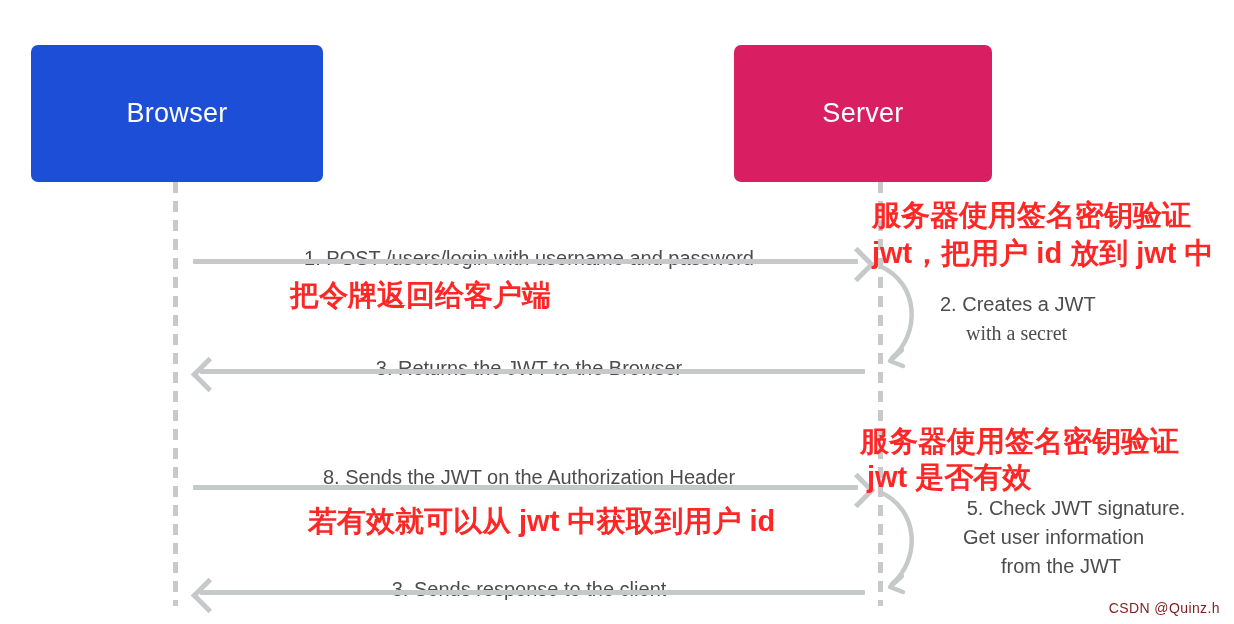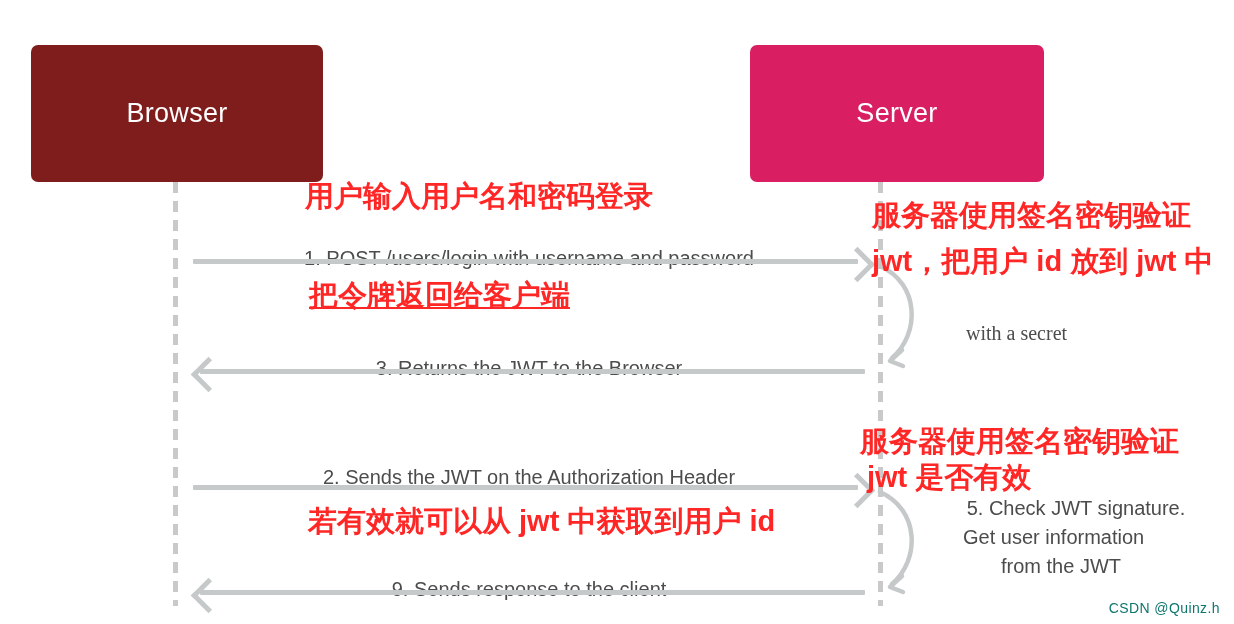--- a/index.html
+++ b/index.html
@@ -28,29 +28,28 @@
     color: #ffffff;
     font-size: 27px;
     font-weight: 400;
     letter-spacing: 0.3px;
   }
   #actor-browser {
     left: 31px;
     top: 45px;
     width: 292px;
     height: 137px;
-    background: #7f1d1d;
+    background: #1d4ed8;
   }
   #actor-server {
     left: 734px;
     top: 45px;
-    width: 294px;
+    width: 258px;
     height: 137px;
     background: #d91e62;
-    margin-left: 16px;
   }
   .actor-label {
     pointer-events: none;
   }
 
   
   .lifeline {
     position: absolute;
     top: 182px;
     width: 5px;
@@ -120,74 +119,74 @@
     line-height: 29px;
     text-align: center;
     white-space: pre-line;
   }
 
   
   #watermark {
     position: absolute;
     right: 14px;
     bottom: 8px;
-    color: #0f766e;
+    color: #7f1d1d;
     font-size: 14px;
     letter-spacing: 0.4px;
   }
 </style>
 </head>
 <body>
 
 <div id="canvas">
 
   <div class="actor-box" id="actor-browser">
     <span class="actor-label">Browser</span>
   </div>
   <div class="actor-box" id="actor-server">
     <span class="actor-label">Server</span>
   </div>
 
   <div class="lifeline" id="lifeline-browser"></div>
   <div class="lifeline" id="lifeline-server"></div>
 
-  <div class="annotation" style="left:305px; top:178px;">用户输入用户名和密码登录</div>
   <div class="msg-label" style="left:196px; top:224px; width:666px;">1. POST /users/login with username and password</div>
   <div class="msg-line" style="left:193px; top:259px; width:665px;"></div>
   <div class="arrowhead right" style="left:845px; top:251.5px;"></div>
 
   <svg class="selfcall" style="left:876px; top:262px;" width="60" height="110" viewBox="0 0 60 110">
     <path d="M 4 4 C 44 22, 44 72, 16 96" fill="none" stroke="#c6c9ca" stroke-width="4.5" stroke-linecap="round"></path>
     <path d="M 26 88 L 14 99 L 27 104" fill="none" stroke="#c6c9ca" stroke-width="4.5" stroke-linecap="round" stroke-linejoin="round"></path>
   </svg>
+  <div class="selfcall-label" style="left:940px; top:290px; width:200px; text-align:left;">2. Creates a JWT</div>
   <div class="selfcall-label" style="left:966px; top:319px; width:200px; text-align:left;font-family:Liberation Serif, serif;">with a secret</div>
 
   <div class="annotation" style="left:872px; top:197px;">服务器使用签名密钥验证</div>
-  <div class="annotation" style="left:872px; top:243px;">jwt，把用户 id 放到 jwt 中</div>
+  <div class="annotation" style="left:872px; top:235px;">jwt，把用户 id 放到 jwt 中</div>
 
-  <div class="annotation" style="left:309px; top:277px;text-decoration:underline;">把令牌返回给客户端</div>
+  <div class="annotation" style="left:290px; top:277px;">把令牌返回给客户端</div>
   <div class="msg-label" style="left:196px; top:334px; width:666px;">3. Returns the JWT to the Browser</div>
   <div class="msg-line" style="left:200px; top:369px; width:665px;"></div>
   <div class="arrowhead left" style="left:196px; top:361.5px;"></div>
 
-  <div class="msg-label" style="left:196px; top:443px; width:666px;">2. Sends the JWT on the Authorization Header</div>
+  <div class="msg-label" style="left:196px; top:443px; width:666px;">8. Sends the JWT on the Authorization Header</div>
   <div class="msg-line" style="left:193px; top:485px; width:665px;"></div>
   <div class="arrowhead right" style="left:845px; top:477.5px;"></div>
 
   <div class="annotation" style="left:860px; top:423px;">服务器使用签名密钥验证</div>
   <div class="annotation" style="left:867px; top:459px;">jwt 是否有效</div>
 
   <svg class="selfcall" style="left:876px; top:488px;" width="60" height="110" viewBox="0 0 60 110">
     <path d="M 4 4 C 44 22, 44 72, 16 96" fill="none" stroke="#c6c9ca" stroke-width="4.5" stroke-linecap="round"></path>
     <path d="M 26 88 L 14 99 L 27 104" fill="none" stroke="#c6c9ca" stroke-width="4.5" stroke-linecap="round" stroke-linejoin="round"></path>
   </svg>
   <div class="selfcall-label" style="left:946px; top:494px; width:260px; text-align:center;">5. Check JWT signature.</div>
   <div class="selfcall-label" style="left:963px; top:523px; width:260px; text-align:left;">Get user information</div>
   <div class="selfcall-label" style="left:1001px; top:552px; width:260px; text-align:left;">from the JWT</div>
 
   <div class="annotation" style="left:300px; top:503px;margin-left:8px;">若有效就可以从 jwt 中获取到用户 id</div>
-  <div class="msg-label" style="left:196px; top:555px; width:666px;">9. Sends response to the client</div>
+  <div class="msg-label" style="left:196px; top:555px; width:666px;">3. Sends response to the client</div>
   <div class="msg-line" style="left:200px; top:590px; width:665px;"></div>
   <div class="arrowhead left" style="left:196px; top:582.5px;"></div>
 
   <div id="watermark">CSDN @Quinz.h</div>
 
 </div>
 
 </body></html>

